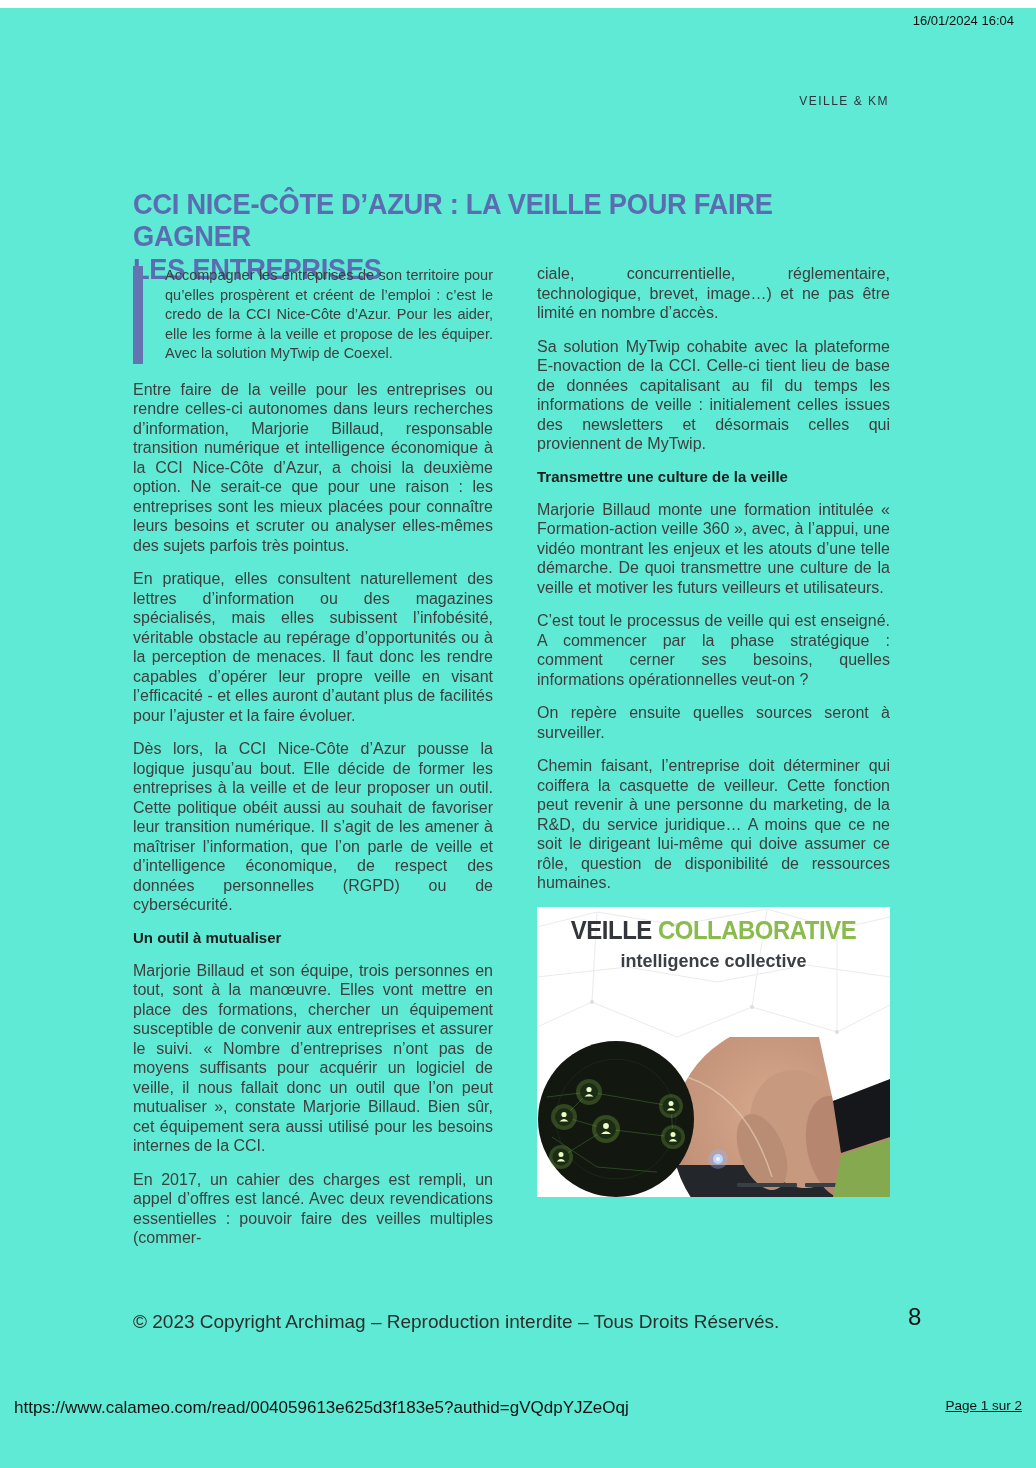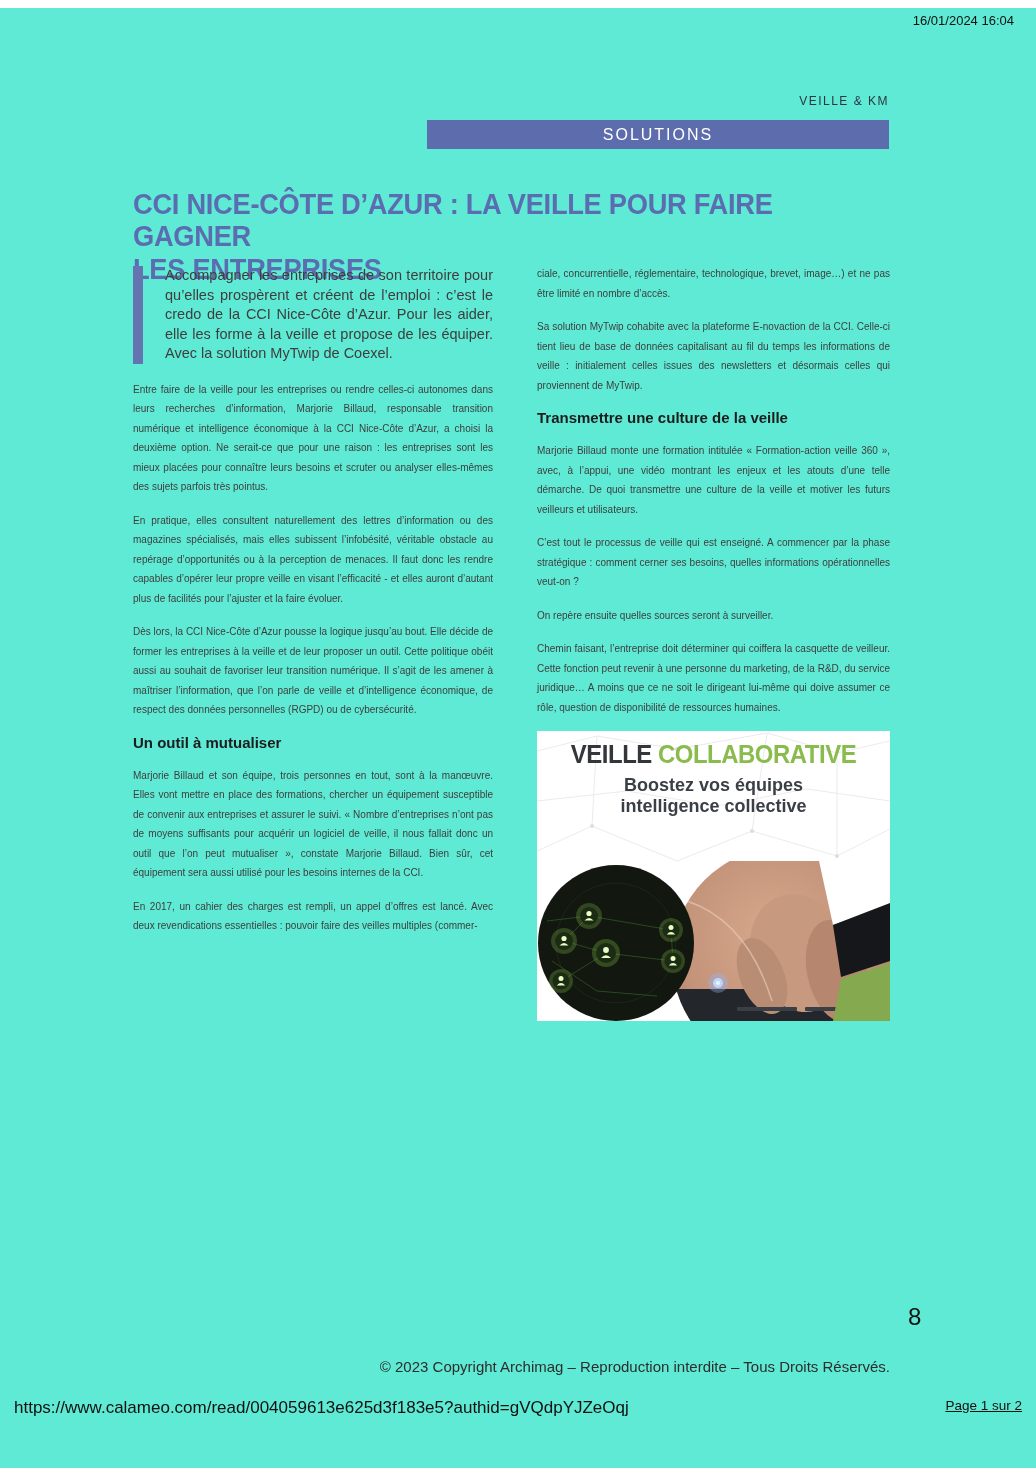--- a/index.html
+++ b/index.html
@@ -28,21 +28,21 @@
   
   .title {
     position:absolute; left:133px; top:180px; width:780px;
     color:#5b6cb0; font-size:29px; font-weight:600; line-height:1.12;
     letter-spacing:-0.3px; transform:scaleX(0.94); transform-origin:left top;
   }
   .columns { position:absolute; left:133px; top:256px; width:757px; display:flex; gap:44px; }
   .col-left  { width:360px; }
   .col-right { width:353px; }
   .col p {
-    margin:0 0 14px; font-size:10px; line-height:19.5px;
+    margin:0 0 14px; font-size:16px; line-height:19.5px;
     text-align:justify; color:#3e3e3e;
   }
   .intro { display:flex; margin:2px 0 16px; }
   .intro-bar { width:10px; background:#6374b1; flex:none; margin-right:22px; }
   .intro p { margin:0; font-size:14.5px; }
   .col h3 { margin:6px 0 15px; font-size:15px; font-weight:700; color:#1c1c1c; }
 
   
   .ad { position:relative; margin-top:10px; width:353px; height:290px; overflow:hidden; background:#fff; }
   .ad-net { position:absolute; inset:0; }
@@ -56,21 +56,20 @@
 </style>
 </head>
 <body>
 
 <div class="page">
 
   <div class="print-timestamp">16/01/2024 16:04</div>
 
   <div class="section-label">VEILLE &amp; KM</div>
 
-  <div class="band">SOLUTIONS</div>
 
   <div class="title">
     <div>CCI NICE-CÔTE D’AZUR : LA VEILLE POUR FAIRE GAGNER</div>
     <div>LES ENTREPRISES</div>
   </div>
 
   <div class="columns">
 
     <div class="col col-left">
       <div class="intro">
@@ -108,21 +107,20 @@
             <circle cx="300" cy="125" r="2"></circle>
               <circle cx="140" cy="18" r="2"></circle>
           </g>
         </svg>
 
         <div class="ad-headline">
           <span class="dark">VEILLE</span>
           <span class="green">COLLABORATIVE</span>
         </div>
         <div class="ad-sub">
-          <div>Boostez vos équipes</div>
           <div>intelligence collective</div>
         </div>
 
         <svg class="ad-art" width="353" height="160" viewBox="0 0 353 160">
           <defs>
             <radialGradient id="skin" cx="45%" cy="40%" r="75%">
               <stop offset="0%" stop-color="#d8a98c"></stop>
               <stop offset="55%" stop-color="#c3937a"></stop>
               <stop offset="100%" stop-color="#9f7663"></stop>
             </radialGradient>
@@ -197,20 +195,20 @@
                   <circle cy="-2.4" r="2.5" fill="#e9ffc6"></circle>
                   <path d="M-4.2 4.4 Q0 -0.5 4.2 4.4 Z" fill="#e9ffc6"></path>
                 </g>
             </g>
           </g>
         </svg>
       </div>
     </div>
   </div>
 
-  <div style="position:absolute; left:133px; top:1350px; width:757px; text-align:right; font-size:15px; color:#2d2d2d;">© 2023 Copyright Archimag  – Reproduction interdite – Tous Droits Réservés.</div>
+  <div style="position:absolute; left:133px; top:1303px; width:757px; text-align:left; font-size:19px; color:#2d2d2d;">© 2023 Copyright Archimag  – Reproduction interdite – Tous Droits Réservés.</div>
 
   <div style="position:absolute; left:908px; top:1295px; font-size:24px; color:#111;">8</div>
 
   <div class="print-url">https://www.calameo.com/read/004059613e625d3f183e5?authid=gVQdpYJZeOqj</div>
   <div class="print-page">Page 1 sur 2</div>
 
 </div>
 
 </body></html>

